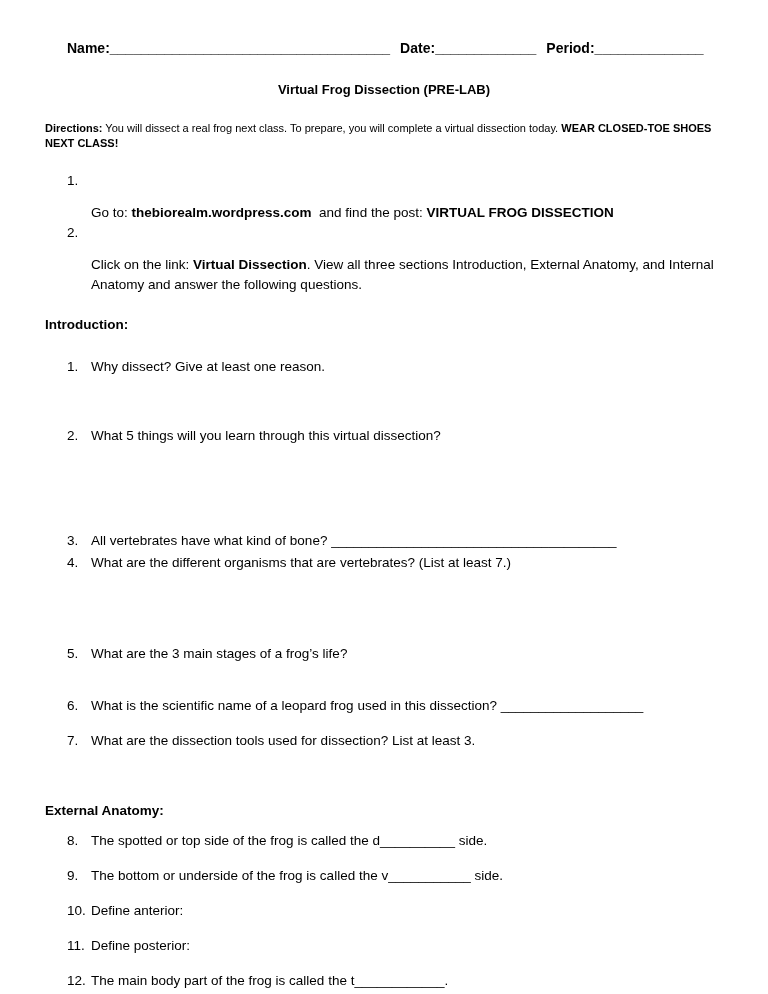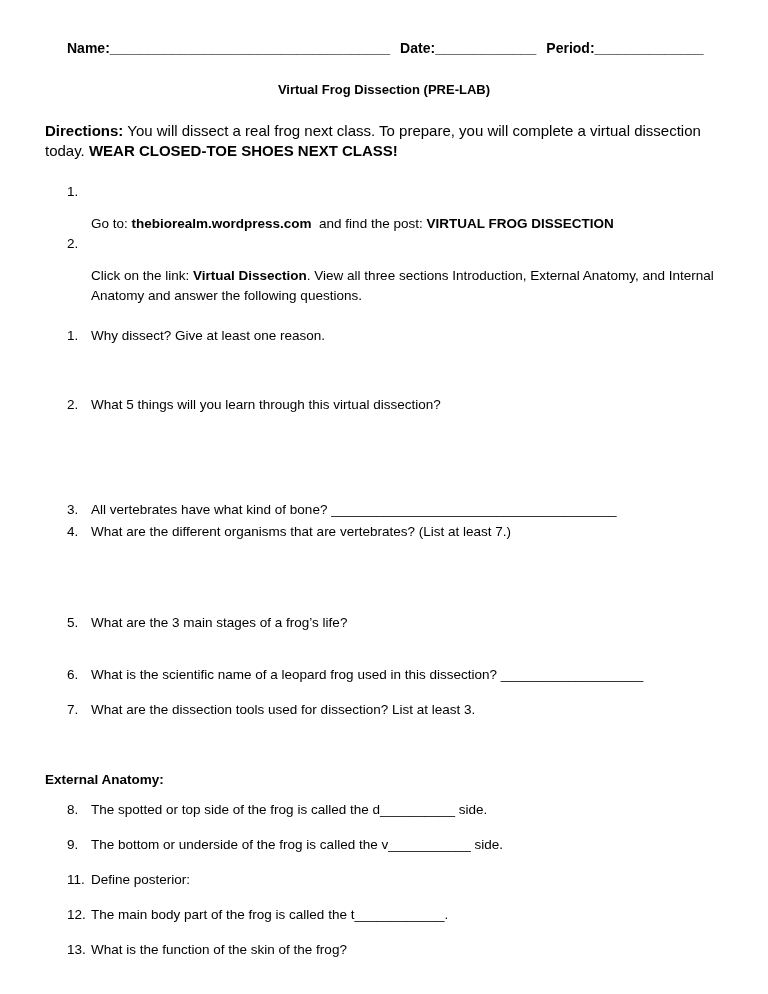--- a/index.html
+++ b/index.html
@@ -24,21 +24,21 @@
   .gap-label { margin-left: 10px; }
 
   .title {
     text-align: center;
     font-weight: bold;
     font-size: 13px;
     margin: 0 0 24px 0;
   }
 
   .directions {
-    font-size: 15px;
+    font-size: 11px;
     line-height: 1.35;
     margin: 0 0 20px 0;
     white-space: pre-wrap;
   }
 
   .steps { margin: 0 0 20px 0; }
   .step { display: flex; line-height: 20px; }
   .step-num { flex: 0 0 24px; margin-left: 22px; }
   .step-text { flex: 1; white-space: pre-wrap; margin-top: 32px; }
 
@@ -79,20 +79,21 @@
     <div class="step">
         <span class="step-num">1.</span>
         <span class="step-text"><span>Go to: </span><span class="b">thebiorealm.wordpress.com</span><span>  and find the post: </span><span class="b">VIRTUAL FROG DISSECTION</span></span>
       </div>
     <div class="step">
         <span class="step-num">2.</span>
         <span class="step-text"><span>Click on the link: </span><span class="b">Virtual Dissection</span><span>. View all three sections Introduction, External Anatomy, and Internal Anatomy and answer the following questions.</span><span class="b"></span></span>
       </div>
   </div>
 
+  <div class="section-heading hd-intro">Introduction:</div>
 
   <div class="q mb49">
       <span class="q-num">1.</span>
       <span class="q-text">Why dissect? Give at least one reason.</span>
     </div>
   <div class="q mb85">
       <span class="q-num">2.</span>
       <span class="q-text">What 5 things will you learn through this virtual dissection?</span>
     </div>
   <div class="q mb2">
@@ -120,20 +121,24 @@
 
   <div class="q mb15">
       <span class="q-num">8.</span>
       <span class="q-text">The spotted or top side of the frog is called the d__________ side.</span>
     </div>
   <div class="q mb15">
       <span class="q-num">9.</span>
       <span class="q-text">The bottom or underside of the frog is called the v___________ side.</span>
     </div>
   <div class="q mb15">
+      <span class="q-num">10.</span>
+      <span class="q-text">Define anterior:</span>
+    </div>
+  <div class="q mb15">
       <span class="q-num">11.</span>
       <span class="q-text">Define posterior:</span>
     </div>
   <div class="q mb15">
       <span class="q-num">12.</span>
       <span class="q-text">The main body part of the frog is called the t____________.</span>
     </div>
   <div class="q mb0">
       <span class="q-num">13.</span>
       <span class="q-text">What is the function of the skin of the frog?</span>

